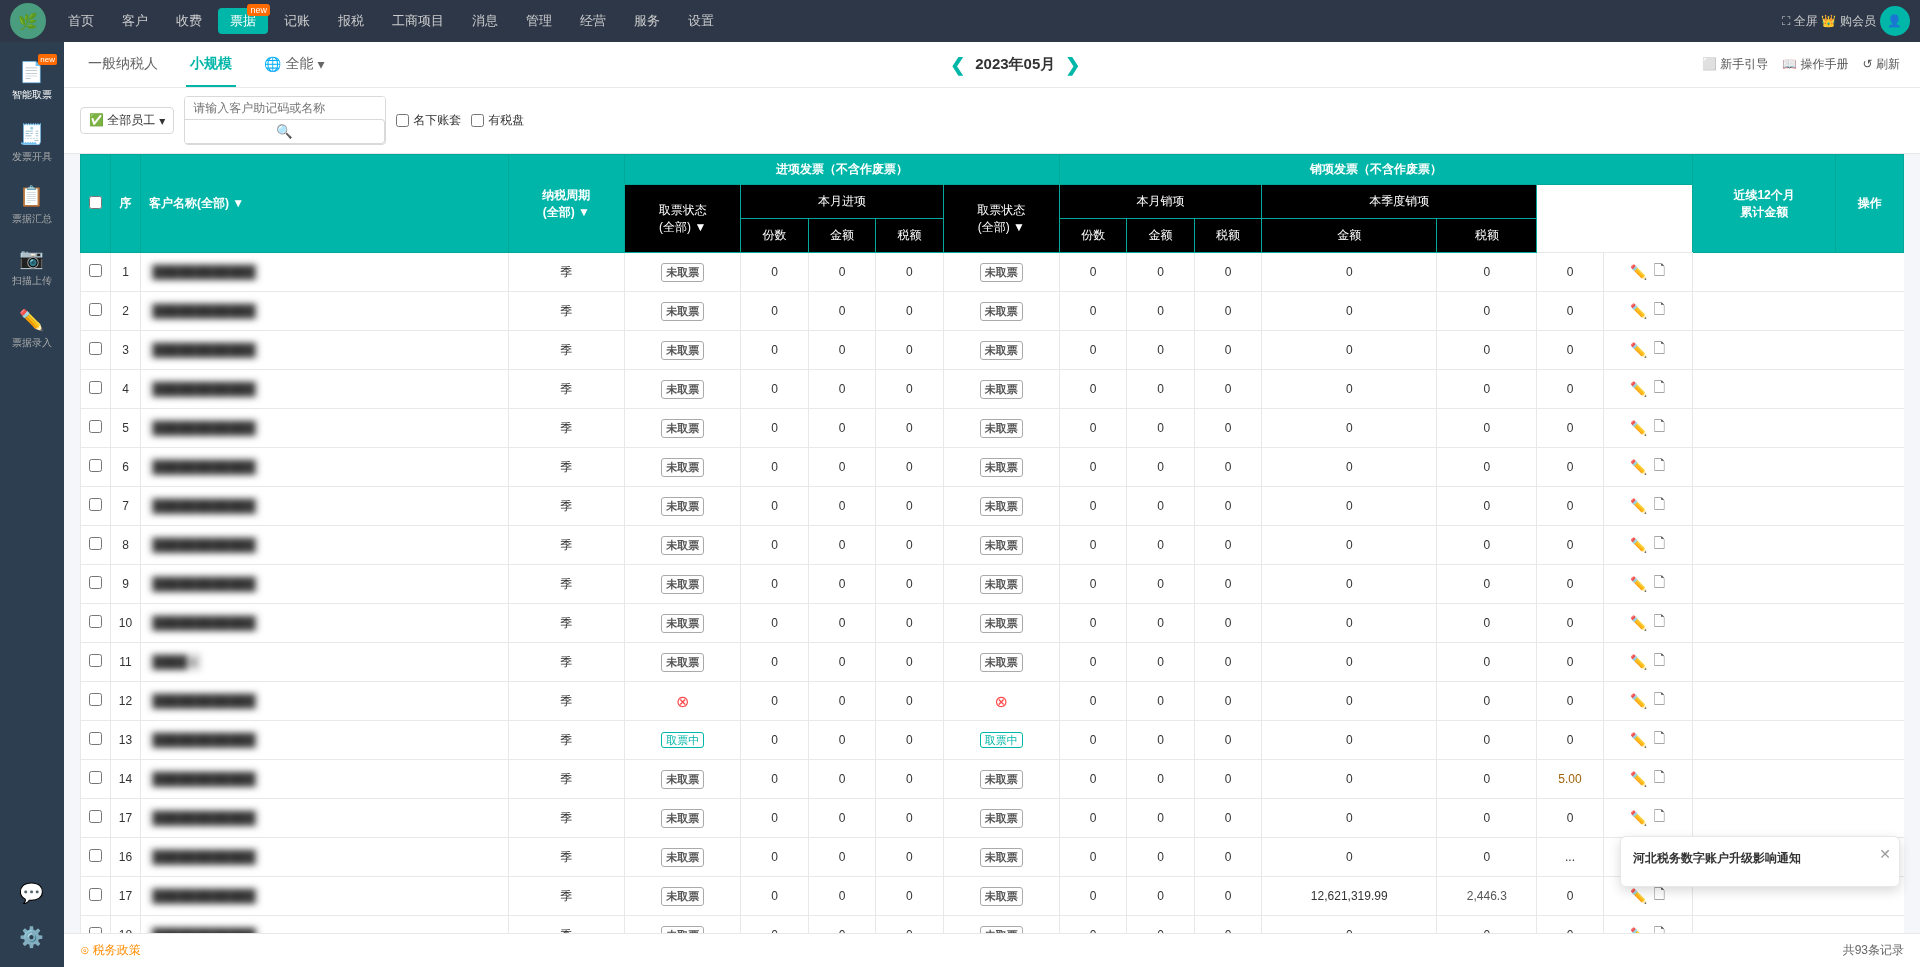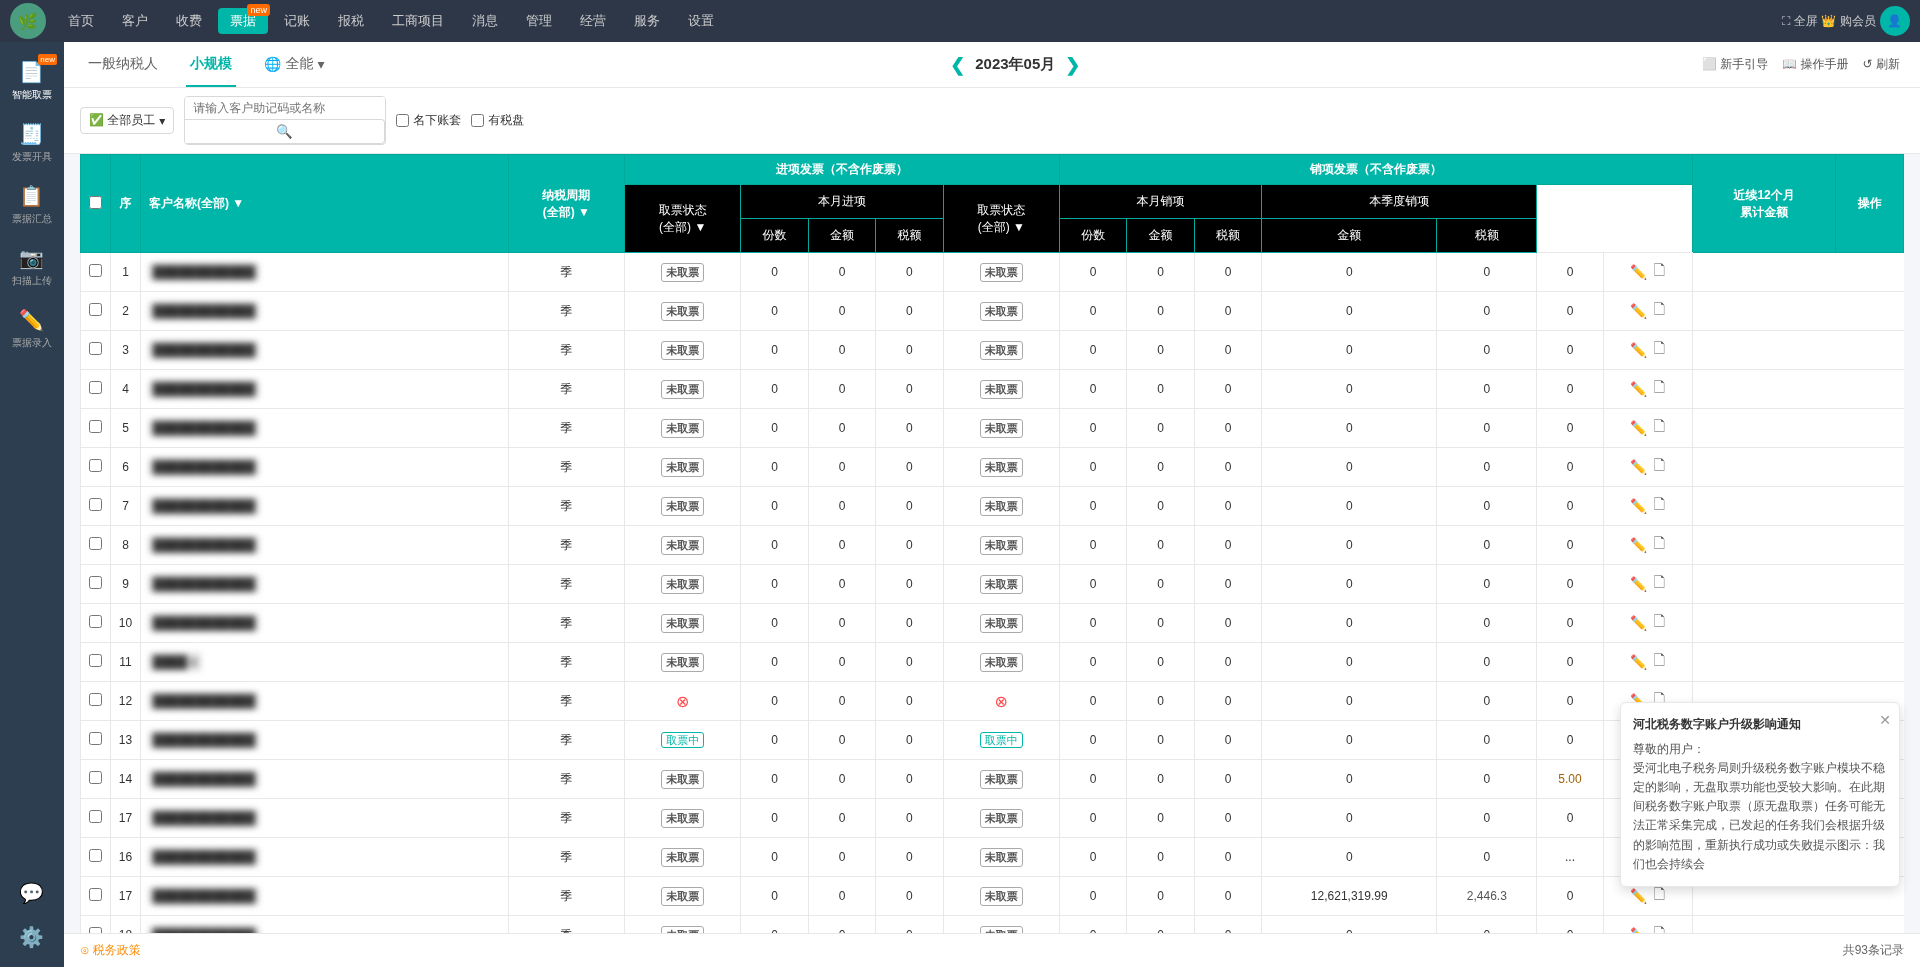--- a/index.html
+++ b/index.html
@@ -951,17 +951,13 @@
     <div class="table-footer">
       <span class="footer-link">⊙ 税务政策</span>
       <span style="margin-left:auto;">共93条记录</span>
     </div>
   </div>
 </div>
 
 <div class="notification-popup" style="position:fixed;bottom:80px;right:20px;">
   <span class="notif-close">✕</span>
   <div class="notif-title">河北税务数字账户升级影响通知</div>
-  <div class="notif-content">
-    尊敬的用户：<br>
-    受河北电子税务局则升级税务数字账户模块不稳定的影响，无盘取票功能也受较大影响。在此期间税务数字账户取票（原无盘取票）任务可能无法正常采集完成，已发起的任务我们会根据升级的影响范围，重新执行成功或失败提示图示：我们也会持续会
-  </div>
 </div>
 
 </body></html>

